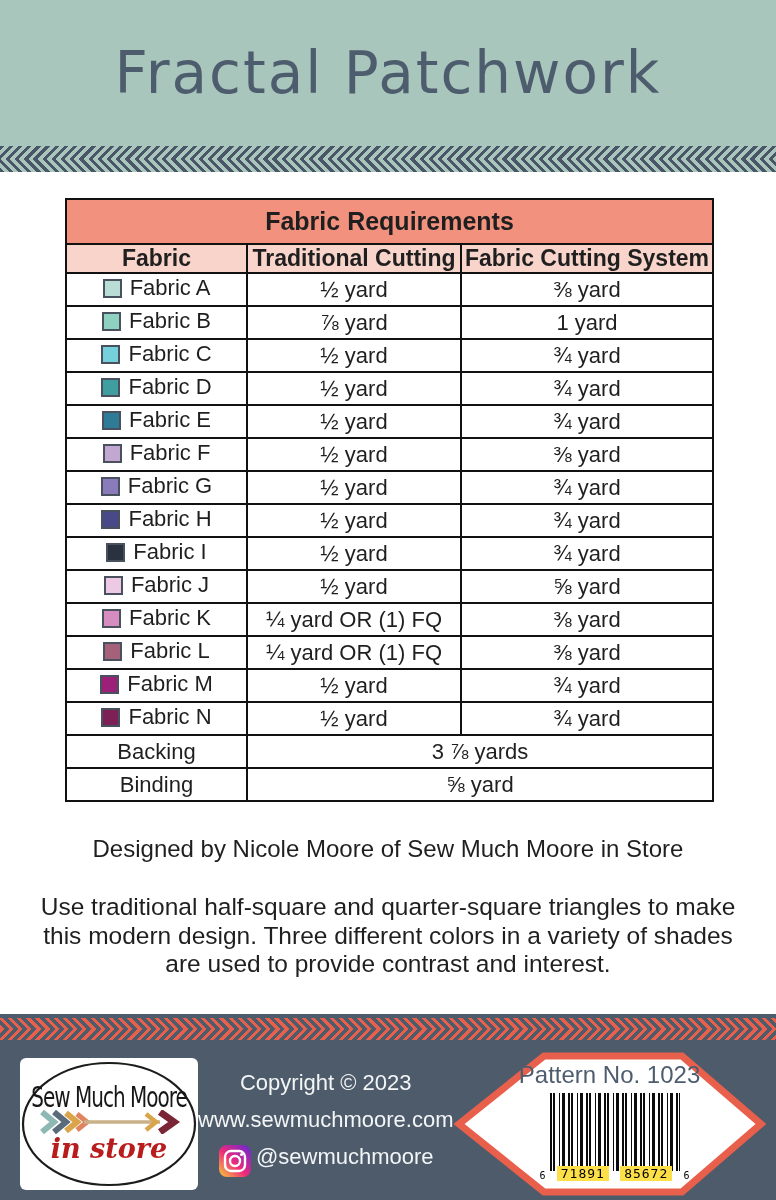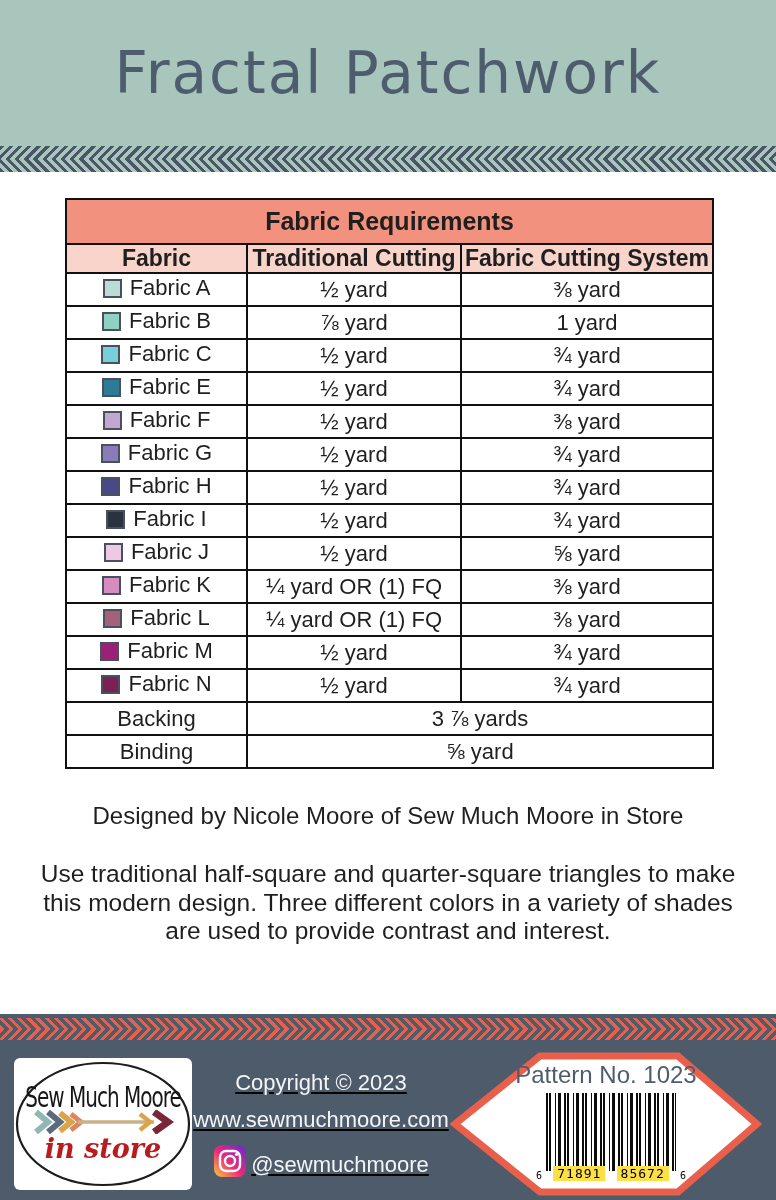--- a/index.html
+++ b/index.html
@@ -31,30 +31,30 @@
 
   
   .designed{margin-top:33px;text-align:center;font-size:24px;color:var(--ink);}
   .desc{margin:30px auto 0;width:730px;text-align:center;font-size:24.5px;line-height:1.17;color:var(--ink);}
 
   
   .footer{position:absolute;left:0;top:1014px;width:776px;height:186px;background:var(--slate);}
   .chev-bot{position:absolute;top:4px;left:0;right:0;height:22px;display:flex;flex-direction:column;}
   .chev-bot .h1{flex:1;background:repeating-linear-gradient(45deg,var(--coral) 0 3px,var(--slate) 3px 6.5px);}
   .chev-bot .h2{flex:1;background:repeating-linear-gradient(135deg,var(--coral) 0 3px,var(--slate) 3px 6.5px);}
-  .f-content{position:absolute;top:34px;left:0;right:0;bottom:0;display:flex;align-items:center;padding:0 14px;text-decoration:underline;}
+  .f-content{position:absolute;top:34px;left:0;right:0;bottom:0;display:flex;align-items:center;padding:0 20px;}
 
   .logo{width:178px;height:132px;background:#fff;border-radius:6px;position:relative;flex:0 0 auto;}
   .logo svg.oval{position:absolute;inset:0;}
   .logo-inner{position:absolute;inset:0;display:flex;flex-direction:column;align-items:center;justify-content:center;gap:1px;}
   .logo-line1{font-family:"DejaVu Sans",sans-serif;font-size:20px;color:#161616;transform:scaleY(1.45);letter-spacing:-1px;white-space:nowrap;}
   .logo-line2{font-family:"DejaVu Serif","Liberation Serif",serif;font-style:italic;font-weight:bold;font-size:27px;color:#b91c1c;margin-top:-2px;}
 
   .f-center{flex:1;display:flex;flex-direction:column;align-items:center;gap:11px;color:#f3f5f7;font-size:22px;}
-  .igrow{display:flex;align-items:flex-end;gap:4px;}
+  .igrow{display:flex;align-items:flex-start;gap:4px;}
 
   .badge{position:relative;width:312px;height:150px;flex:0 0 auto;}
   .badge svg.hex{position:absolute;inset:0;}
   .patternno{position:absolute;top:12px;left:0;right:0;text-align:center;color:var(--slate-ink);font-size:24px;}
   .barcode{position:absolute;left:86px;top:44px;width:150px;height:88px;}
   .bars{position:absolute;left:10px;right:10px;top:0;bottom:10px;
     background:repeating-linear-gradient(90deg,#0b0b0b 0 2px,#fff 2px 3px,#0b0b0b 3px 5px,#fff 5px 9px,#0b0b0b 9px 10px,#fff 10px 12px,#0b0b0b 12px 15px,#fff 15px 18px);}
   .digits{position:absolute;left:0;right:0;bottom:0;display:flex;justify-content:space-between;align-items:flex-end;
     font-family:"DejaVu Sans Mono","Liberation Mono",monospace;font-size:13px;color:#000;}
   .digits .grp{background:#fde047;padding:0 4px;letter-spacing:1px;}
@@ -104,20 +104,28 @@
                 <span class="swatch" style="background: rgb(142, 209, 193);"></span>
                 <span>Fabric B</span>
               </span></td>
             <td>⅞ yard</td>
             <td>1 yard</td>
           </tr>
           <tr>
             <td><span class="fab">
                 <span class="swatch" style="background: rgb(118, 208, 220);"></span>
                 <span>Fabric C</span>
+              </span></td>
+            <td>½ yard</td>
+            <td>¾ yard</td>
+          </tr>
+          <tr>
+            <td><span class="fab">
+                <span class="swatch" style="background: rgb(63, 159, 160);"></span>
+                <span>Fabric D</span>
               </span></td>
             <td>½ yard</td>
             <td>¾ yard</td>
           </tr>
           <tr>
             <td><span class="fab">
                 <span class="swatch" style="background: rgb(46, 123, 152);"></span>
                 <span>Fabric E</span>
               </span></td>
             <td>½ yard</td>

